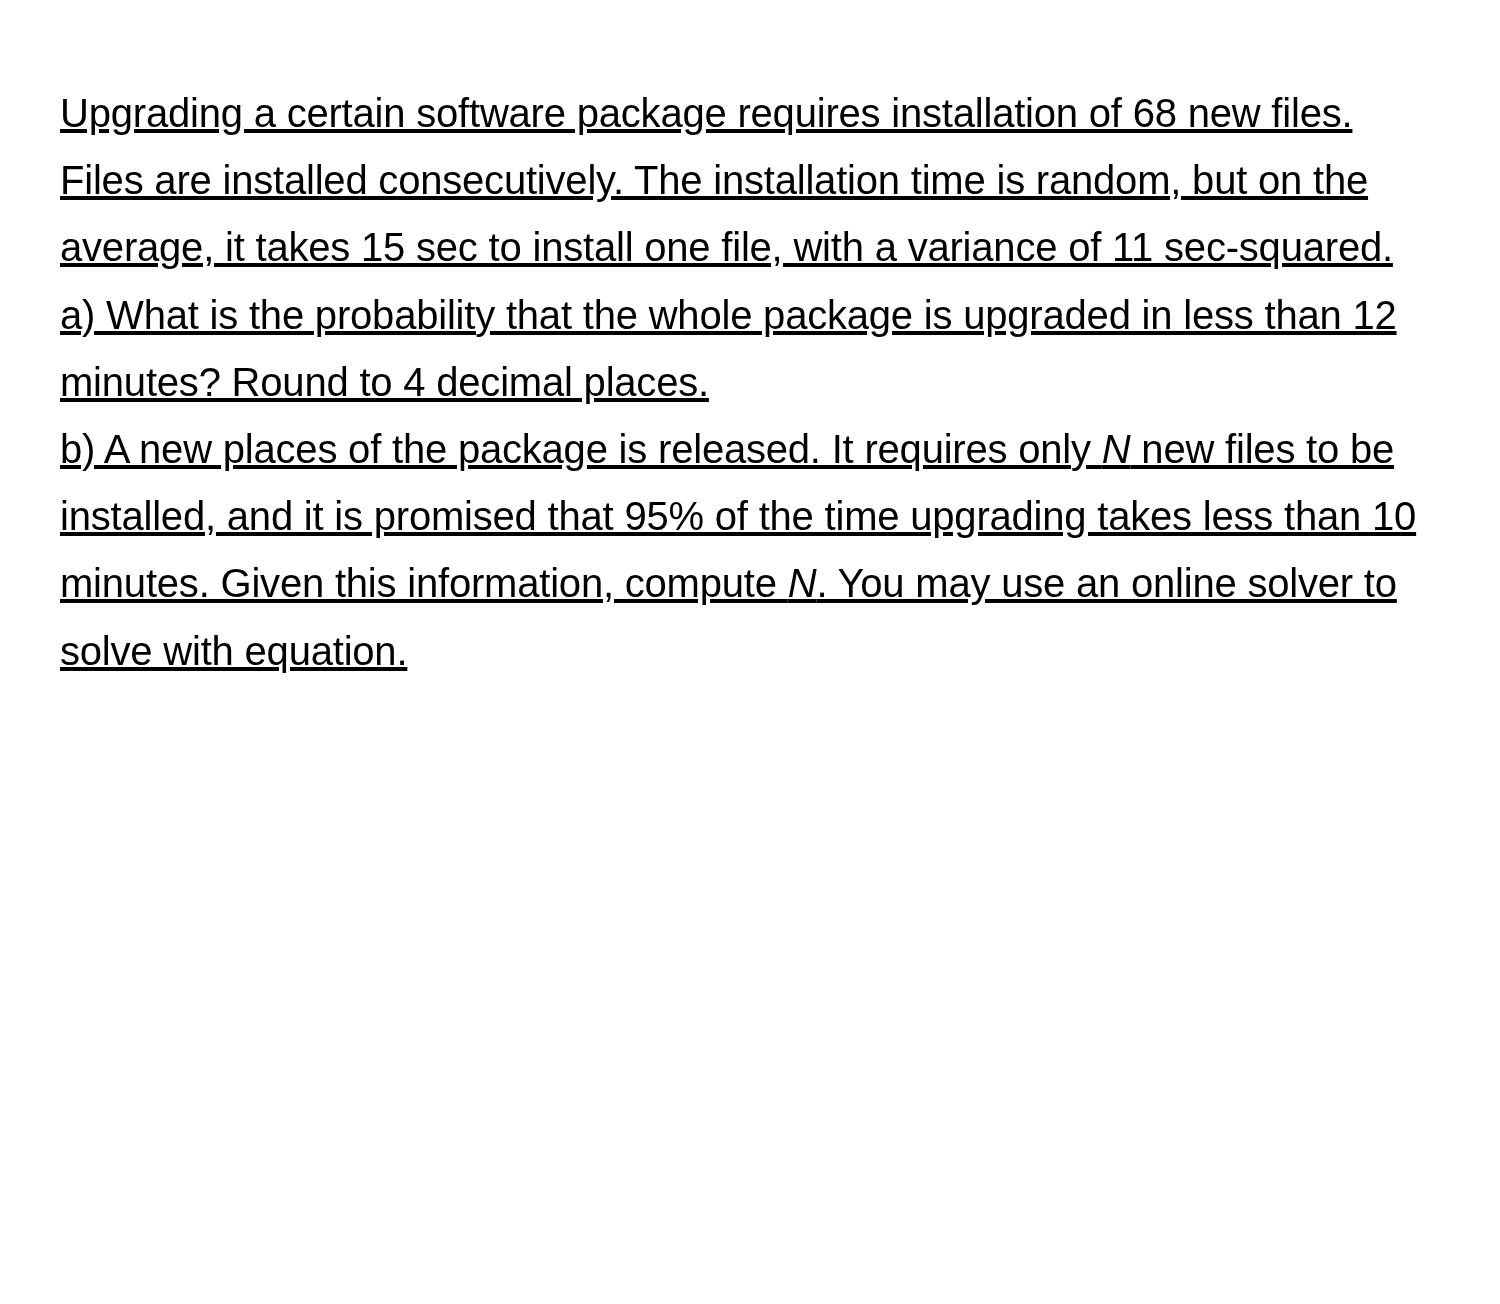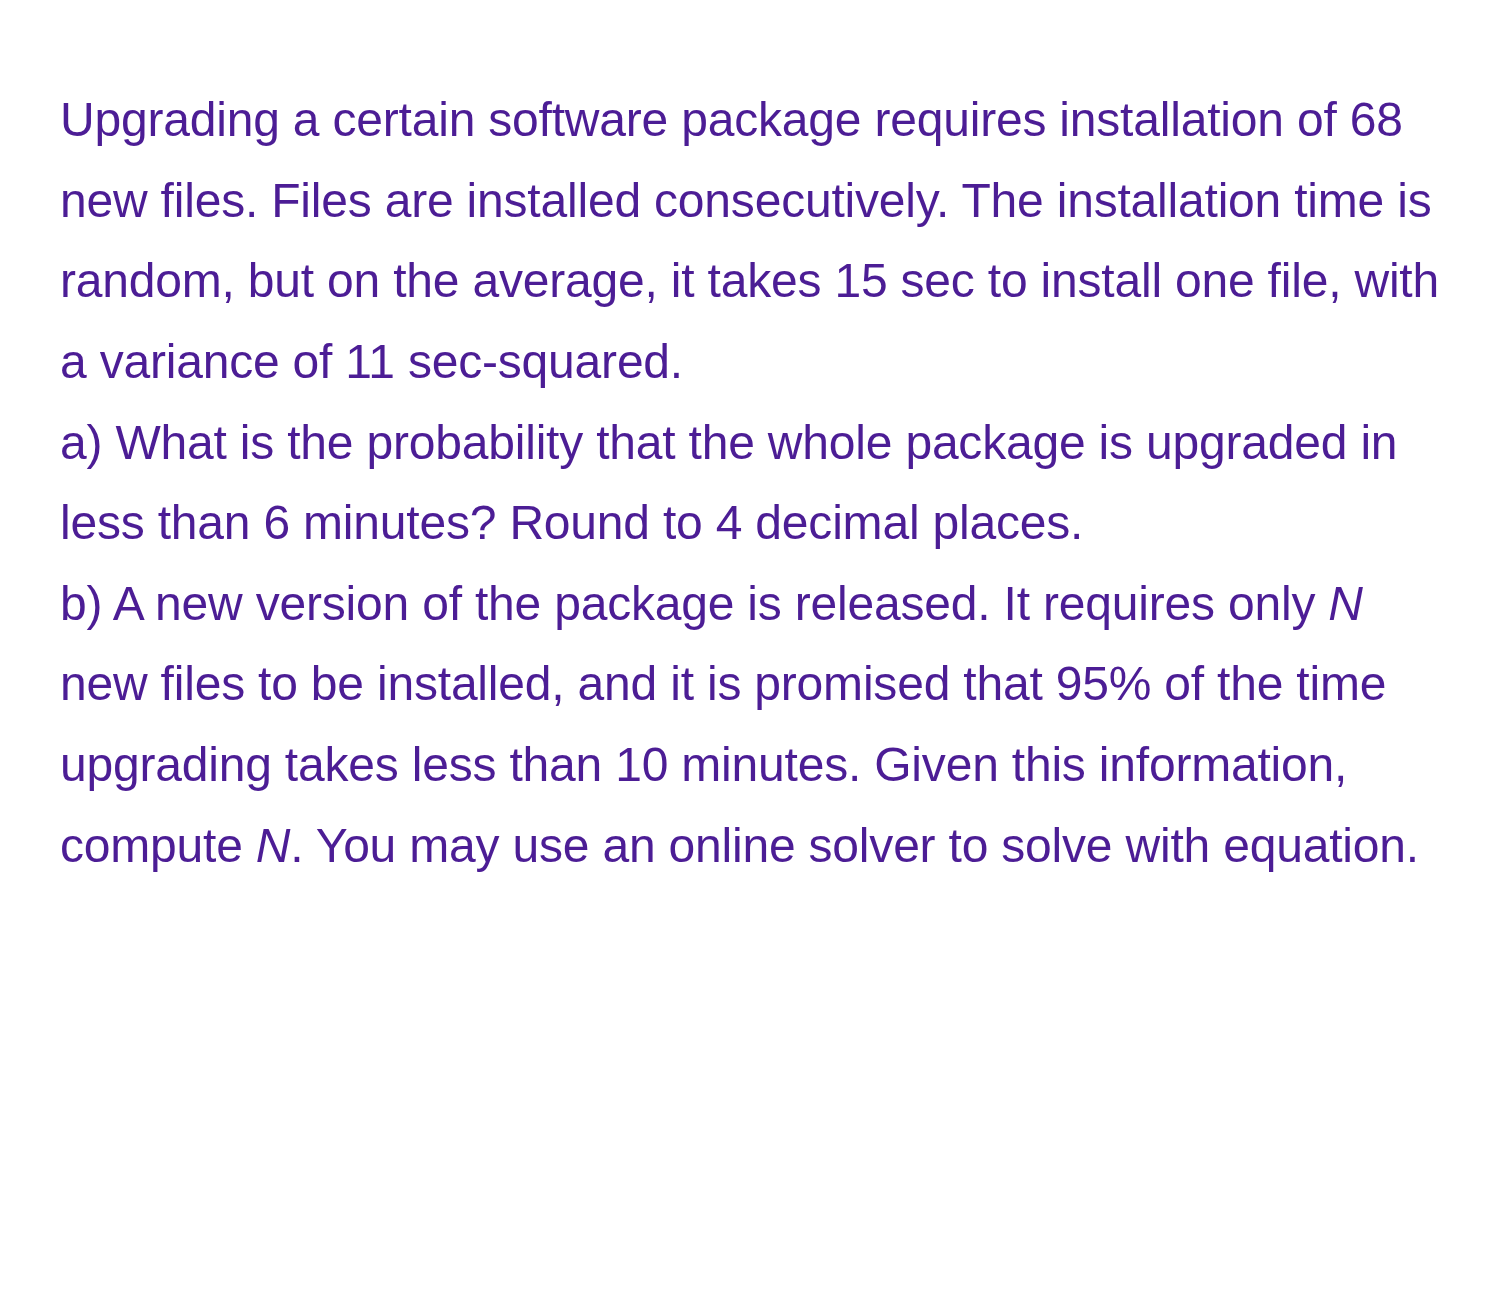--- a/index.html
+++ b/index.html
@@ -8,30 +8,31 @@
       box-sizing: border-box;
     }
     body {
       width: 1500px;
       height: 1304px;
       background: #ffffff;
       font-family: -apple-system, BlinkMacSystemFont, "Segoe UI", Helvetica, Arial, sans-serif;
       padding: 80px 60px 60px 60px;
     }
     .problem-text {
-      font-size: 48px;
+      font-size: 40px;
       line-height: 1.68;
-      color: #4c1d95;
+      color: #000000;
       font-weight: 400;
       letter-spacing: -0.2px;
+      text-decoration: underline;
     }
     .italic {
       font-style: italic;
     }
   </style>
 </head>
 <body>
 
 <div class="problem-text">
   <span>Upgrading a certain software package requires installation of 68 new files. Files are installed consecutively. The installation time is random, but on the average, it takes 15 sec to install one file, with a variance of 11 sec-squared.</span><br>
-  <span>a) What is the probability that the whole package is upgraded in less than 6 minutes? Round to 4 decimal places.</span><br>
-  <span><span>b) A new version of the package is released. It requires only </span><span class="italic">N</span><span> new files to be installed, and it is promised that 95% of the time upgrading takes less than 10 minutes. Given this information, compute </span><span class="italic">N</span><span>. You may use an online solver to solve with equation.</span></span>
+  <span>a) What is the probability that the whole package is upgraded in less than 12 minutes? Round to 4 decimal places.</span><br>
+  <span><span>b) A new places of the package is released. It requires only </span><span class="italic">N</span><span> new files to be installed, and it is promised that 95% of the time upgrading takes less than 10 minutes. Given this information, compute </span><span class="italic">N</span><span>. You may use an online solver to solve with equation.</span></span>
 </div>
 
 </body></html>

